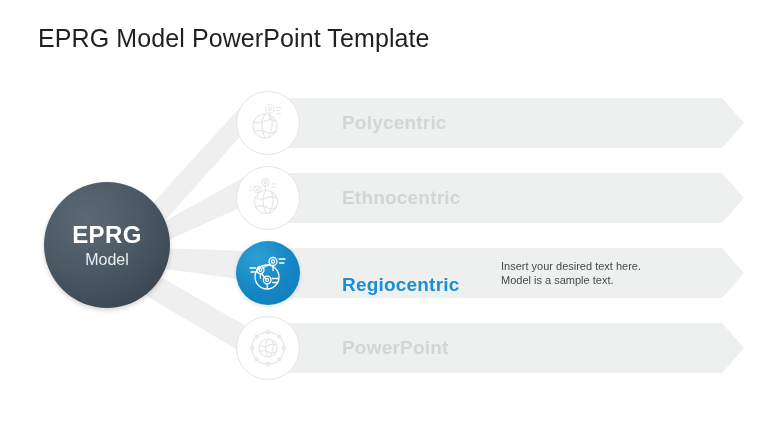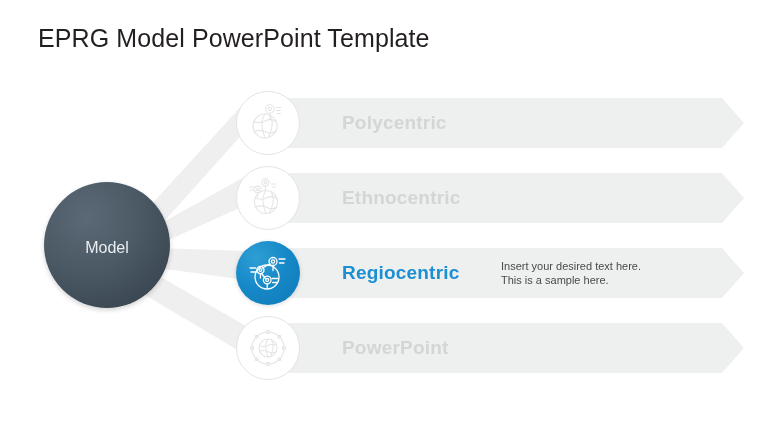--- a/index.html
+++ b/index.html
@@ -121,21 +121,21 @@
     top: 0;
     height: 50px;
     display: flex;
     align-items: center;
     font-size: 19px;
     font-weight: bold;
     letter-spacing: 0.2px;
     color: #d4d5d6;
     white-space: nowrap;
   }
-  .row-label.active { color: #1b8fd4; }
+  .row-label.active { color: #1b8fd4; margin-top: 12px; }
 
   .row-desc {
     position: absolute;
     left: 265px;
     top: 0;
     height: 50px;
     display: flex;
     flex-direction: column;
     justify-content: center;
     font-size: 11px;
@@ -154,20 +154,21 @@
   <svg class="rays" viewBox="0 0 768 432" width="768" height="432">
     <g fill="#efefef">
       <polygon points="150,206 246,101 246,130 160,226"></polygon>
       <polygon points="156,226 246,176 246,205 162,243"></polygon>
       <polygon points="158,248 246,251 246,280 158,268"></polygon>
       <polygon points="152,272 246,326 246,355 140,292"></polygon>
     </g>
   </svg>
 
   <div class="hub">
+    <div class="hub-title">EPRG</div>
     <div class="hub-sub">Model</div>
   </div>
 
   <div class="row row-0">
     <div class="banner"></div>
     <div class="icon-badge">
       <svg width="42" height="42" viewBox="0 0 42 42" fill="none" stroke="#e4e5e5" stroke-width="1.1" stroke-linecap="round" stroke-linejoin="round">
         <circle cx="18" cy="24" r="12"></circle>
         <path d="M6.6 19.5 Q13 22 18 19 Q24 16 29.4 19.5"></path>
         <path d="M7 29.5 Q14 27 19 30 Q24 33 29 29"></path>
@@ -221,21 +222,21 @@
         <path d="M16.5 17 L24 13"></path>
         <path d="M19.5 27.5 L15.5 22.5"></path>
         <path d="M33 8 L39 8 M33.5 12 L38 12"></path>
         <path d="M4 17 L9.5 17 M5 21 L10 21"></path>
         <path d="M26 27.5 L32 27.5 M26.5 31.5 L31 31.5"></path>
       </svg>
     </div>
     <div class="row-label active">Regiocentric</div>
     <div class="row-desc">
       <span>Insert your desired text here.</span>
-      <span>This is a sample here.</span>
+      <span>Model is a sample text.</span>
     </div>
   </div>
 
   <div class="row row-3">
     <div class="banner"></div>
     <div class="icon-badge">
       <svg width="44" height="44" viewBox="0 0 44 44" fill="none" stroke="#e4e5e5" stroke-width="1.1" stroke-linecap="round" stroke-linejoin="round">
         <circle cx="22" cy="22" r="9"></circle>
         <path d="M13.4 19.5 Q18.5 21.5 22 19.5 Q26.5 17 30.6 19.5"></path>
         <path d="M13.6 25.5 Q18 23.5 22 25.8 Q26 28 30.4 25.5"></path>

